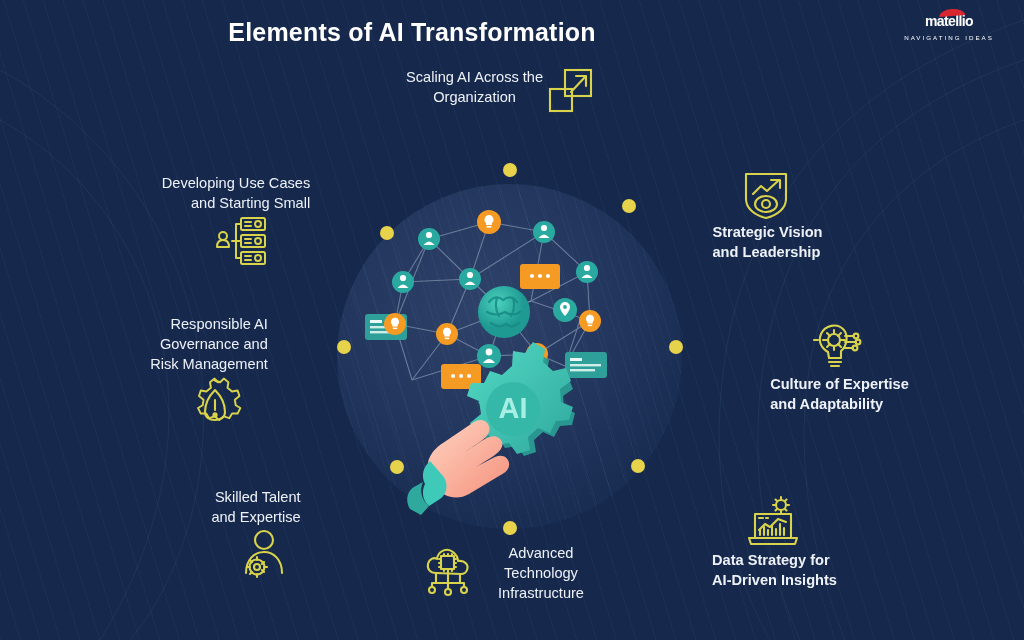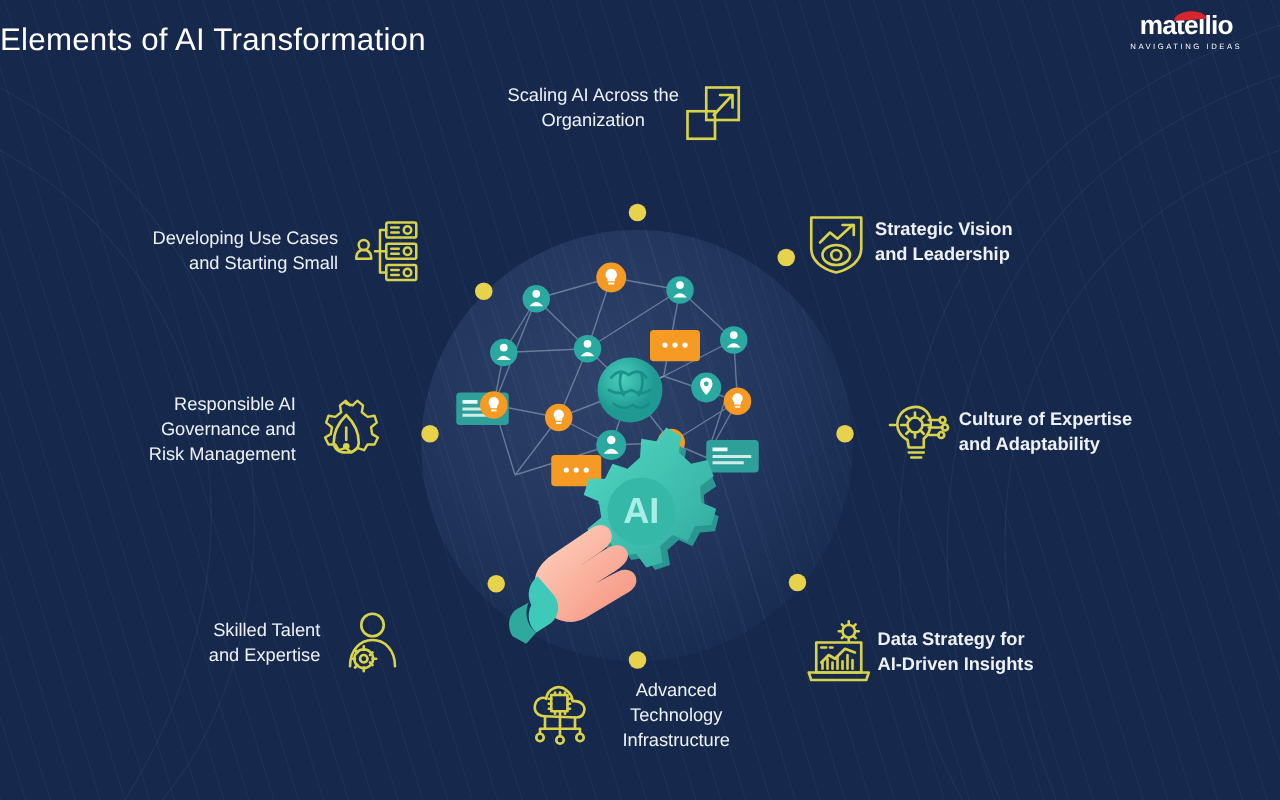--- a/index.html
+++ b/index.html
@@ -23,29 +23,29 @@
     position:absolute; inset:0;
     background-image: repeating-linear-gradient(
       73deg, rgba(120,160,220,.055) 0px, rgba(120,160,220,.055) 1px,
       rgba(0,0,0,0) 1px, rgba(0,0,0,0) 19px);
   }
   #bg-arcs { position:absolute; inset:0; }
 
   
   #page-title {
     position:absolute; top:18px; left:0; width:824px;
-    color:#ffffff;
-    font-size:25px; font-weight:normal; letter-spacing:.2px;
+    text-align:center; color:#ffffff;
+    font-size:25px; font-weight:bold; letter-spacing:.2px;
   }
   #brand-logo {
     position:absolute; top:10px; right:22px;
     width:106px; height:36px; text-align:center;
   }
   #brand-wordmark {
-    color:#fff; font-size:21px; font-weight:bold; letter-spacing:-.6px;
+    color:#fff; font-size:14px; font-weight:bold; letter-spacing:-.6px;
     line-height:22px; position:relative; display:block;
   }
   #brand-swoosh {
     position:absolute; top:-1px; left:43px; width:26px; height:7px;
     background:#d8262e; border-radius:50% 50% 0 0 / 100% 100% 0 0;
     transform: rotate(-4deg);
   }
   #brand-tagline {
     color:#fff; font-size:6.2px; letter-spacing:2.0px; line-height:9px;
     display:block; margin-top:1px;
@@ -65,21 +65,21 @@
   }
   #illustration { position:absolute; left:337px; top:184px; width:345px; height:345px; }
 
   
   .ring-dot {
     position:absolute; width:14px; height:14px; border-radius:50%;
     background:#e6d24b;
   }
 
   
-  .element { position:absolute; display:flex; align-items:center; }
+  .element { position:absolute; display:flex; align-items:center;flex-direction:column; }
   .element .el-icon { width:56px; height:56px; flex:none; }
   .element .el-label {
     color:#eef2f8; font-size:14.6px; line-height:20px; white-space:pre-line;
   }
   .el-right .el-label { text-align:left; margin-left:3px;font-weight:bold; }
   .el-left  .el-label { text-align:right; margin-right:12px; }
   .el-stack { flex-direction:row; }
   .el-stack .el-label { text-align:center; }
 
   #el-scaling { left:406px; top:62px; width:214px; }

